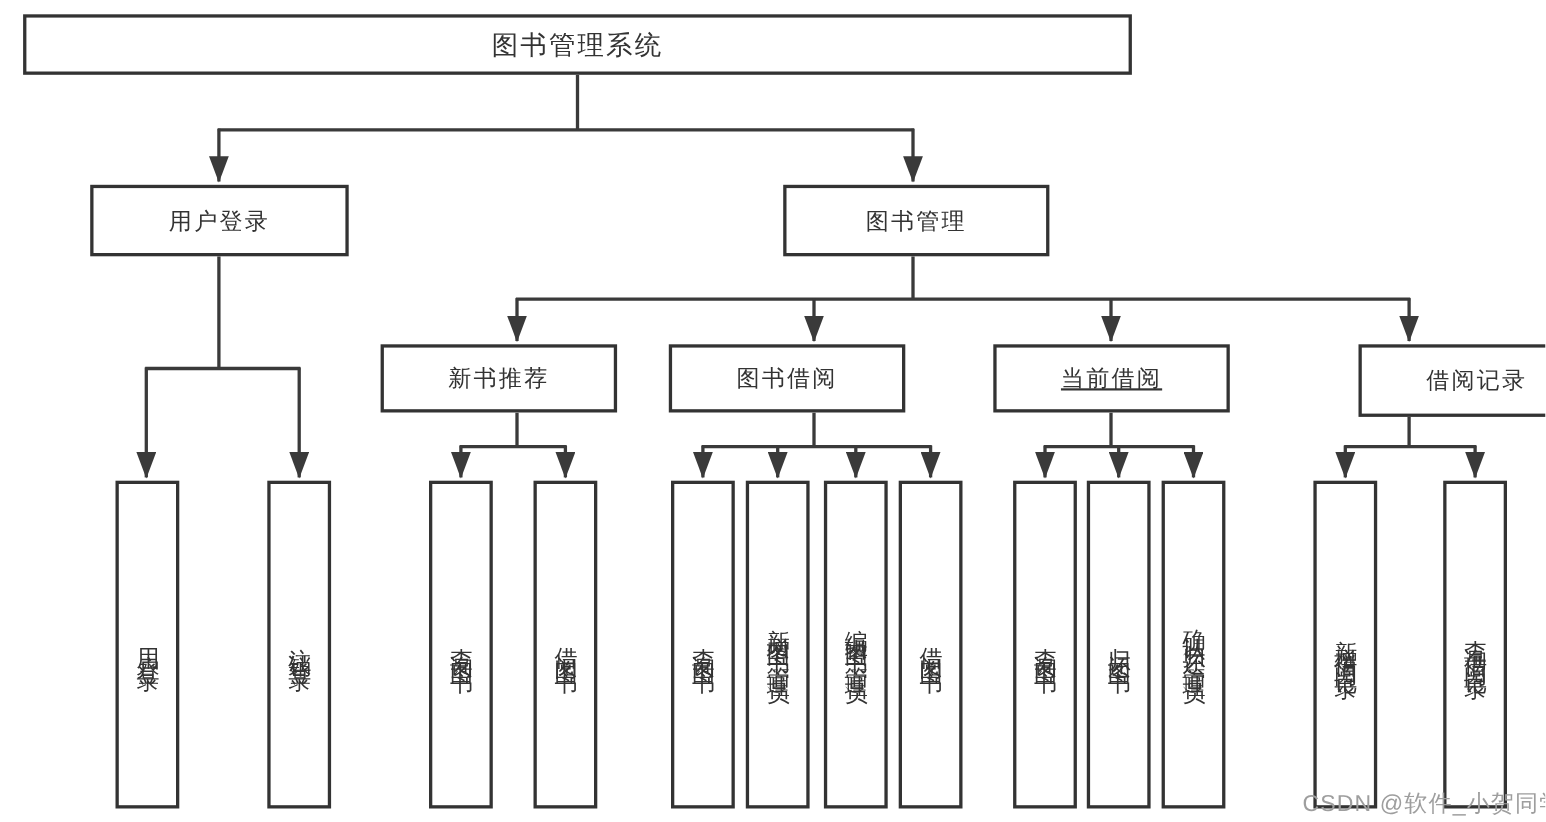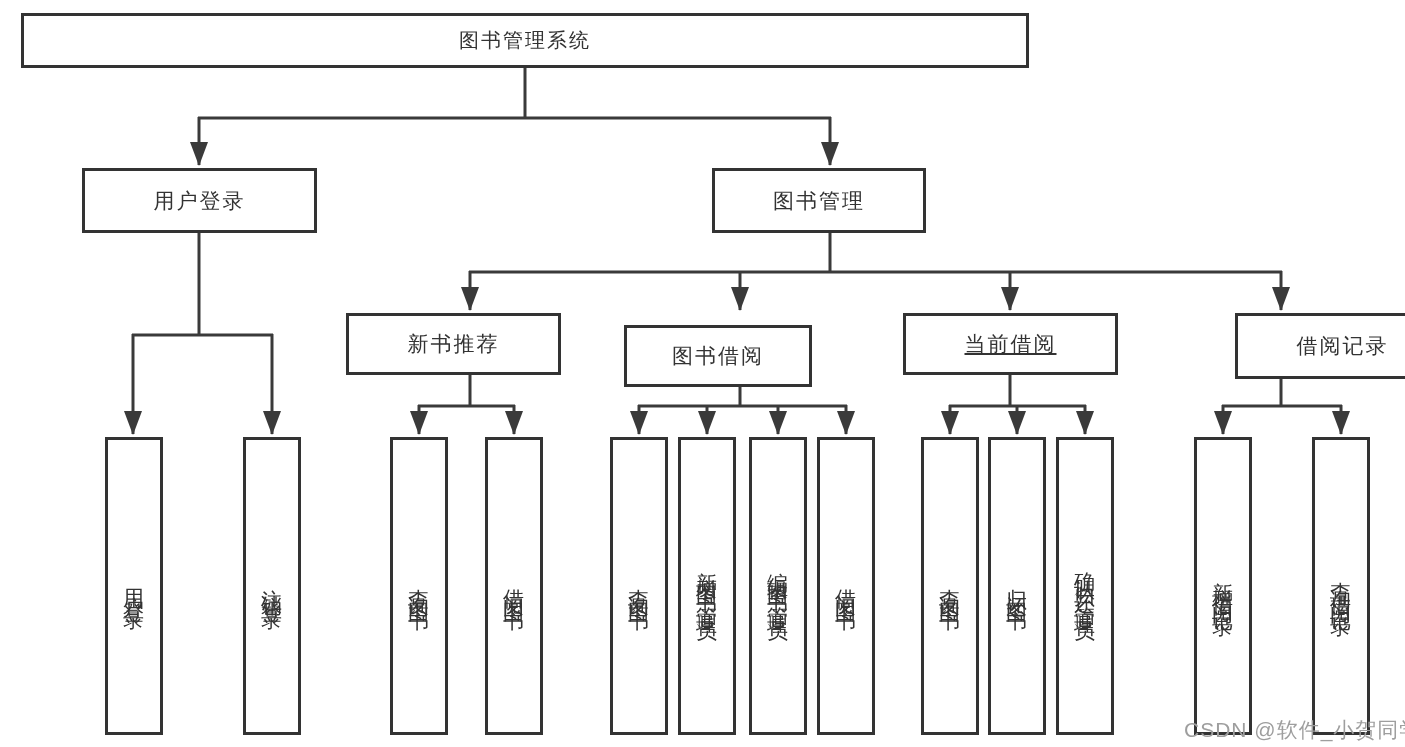--- a/index.html
+++ b/index.html
@@ -18,21 +18,21 @@
     border: 3px solid #333333;
     background: #ffffff;
     display: flex;
     align-items: center;
     justify-content: center;
     color: #333333;
     font-size: 21px;
     letter-spacing: 2px;
     white-space: nowrap;
   }
-  .root { font-size: 20px; }
+  .root { font-size: 24px; }
   .vnode { letter-spacing: 0; }
   .vnode .vtext {
     writing-mode: vertical-lr;
     text-orientation: upright;
     letter-spacing: 7px;
     line-height: 1;
     font-size: 21px;
     white-space: normal;
   }
   .watermark {
@@ -88,24 +88,24 @@
     <line x1="1085" y1="405" x2="1085" y2="434" stroke="#3a3a3a" stroke-width="3" marker-end="url(#arr)"></line>
 
     <path d="M1281,375 V406 M1222,406 H1342" fill="none" stroke="#3a3a3a" stroke-width="3"></path>
     <line x1="1223" y1="405" x2="1223" y2="434" stroke="#3a3a3a" stroke-width="3" marker-end="url(#arr)"></line>
     <line x1="1341" y1="405" x2="1341" y2="434" stroke="#3a3a3a" stroke-width="3" marker-end="url(#arr)"></line>
   </svg>
 
   <div class="node root" style="left:21px; top:13px; width:1008px; height:55px;">图书管理系统</div>
 
   <div class="node" style="left:82px; top:168px; width:235px; height:65px;">用户登录</div>
-  <div class="node" style="left:712px; top:168px; width:214px; height:65px;">图书管理</div>
+  <div class="node" style="left:712px; top:168px; width:242px; height:65px;">图书管理</div>
 
   <div class="node" style="left:346px; top:313px; width:215px; height:62px;">新书推荐</div>
-  <div class="node" style="left:624px; top:313px; width:188px; height:62px;margin-top:12px;">图书借阅</div>
+  <div class="node" style="left:608px; top:313px; width:215px; height:62px;">图书借阅</div>
   <div class="node" style="left:903px; top:313px; width:215px; height:62px;text-decoration:underline;">当前借阅</div>
   <div class="node" style="left:1235px; top:313px; width:215px; height:66px;">借阅记录</div>
 
   <div class="node vnode" style="left:105px; top:437px; width:58px; height:298px;">
       <span class="vtext">用户登录</span>
     </div>
   <div class="node vnode" style="left:243px; top:437px; width:58px; height:298px;">
       <span class="vtext">注销登录</span>
     </div>
 

